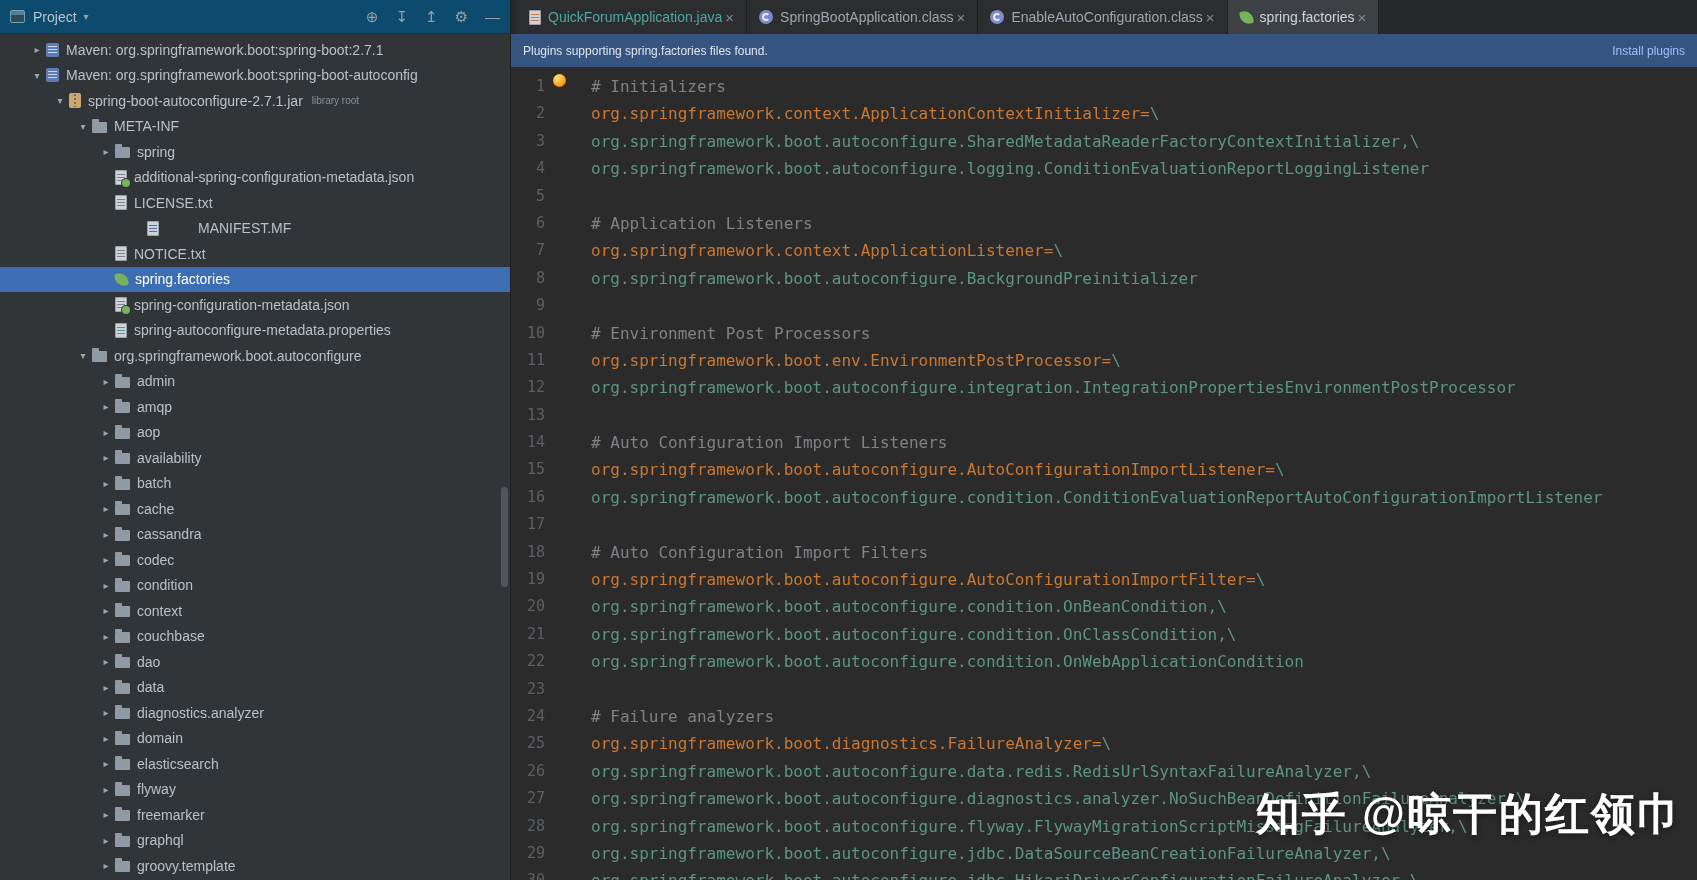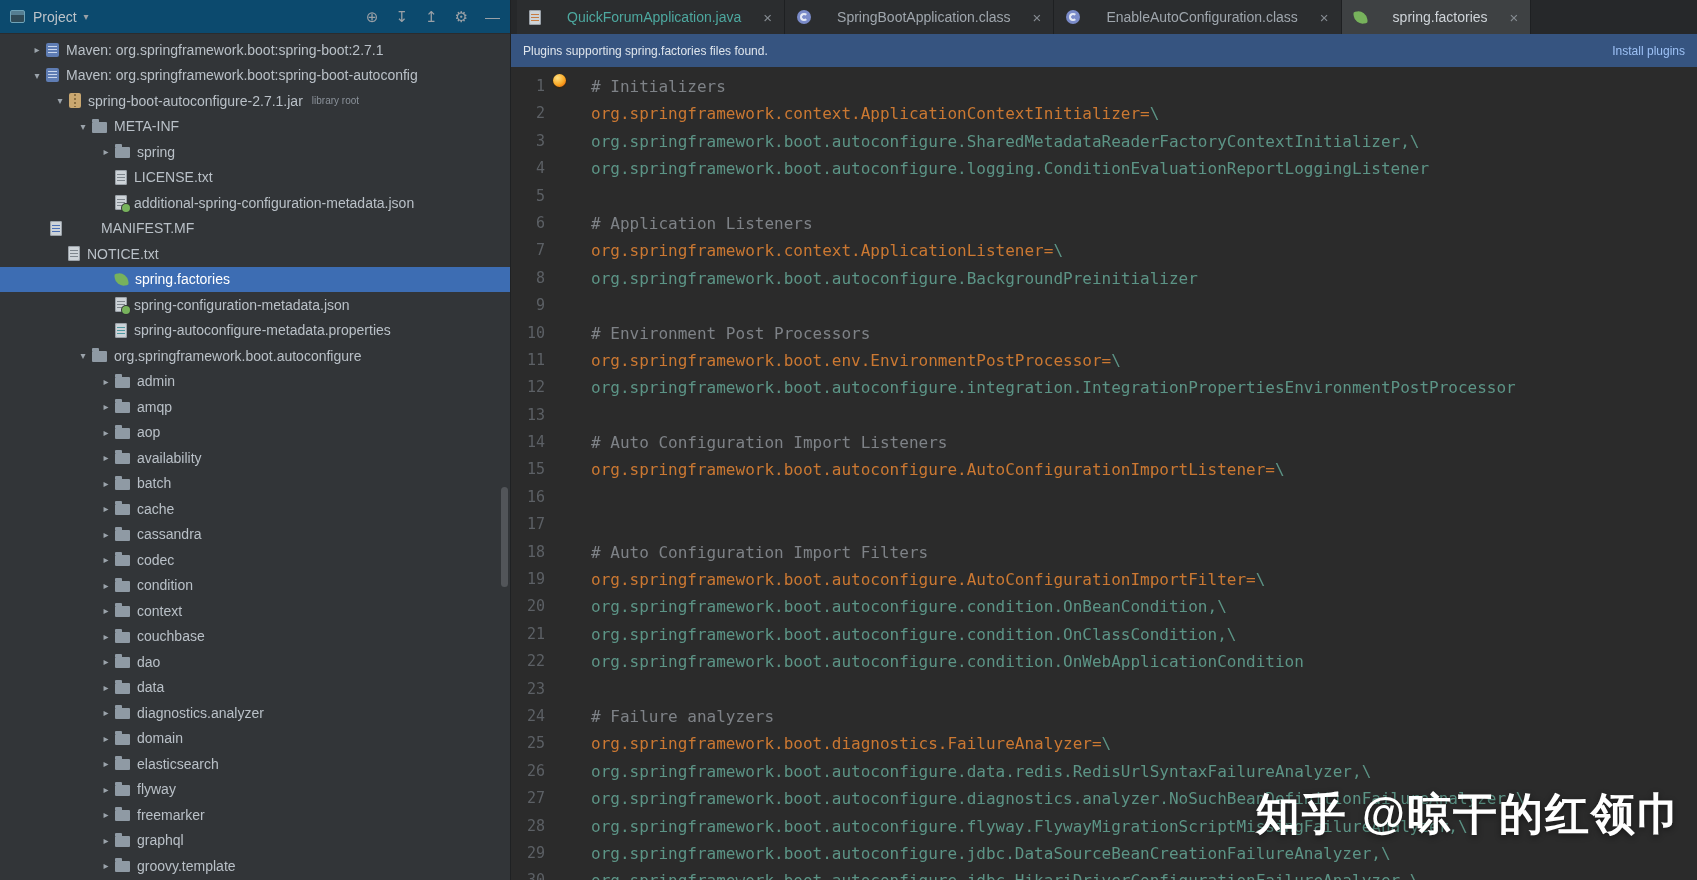--- a/index.html
+++ b/index.html
@@ -74,21 +74,21 @@
   .i-class::after { content:""; position:absolute; inset:3px; border-radius:50%; border:2px solid #E4E9F5; border-right-color:transparent; }
 
   
   .editor-area { flex:1; display:flex; flex-direction:column; min-width:0; }
 
   .tab-bar {
     height:34px; flex:none; background:#26282A;
     display:flex; align-items:stretch; padding-left:6px;
   }
   .tab {
-    display:flex; align-items:center; gap:19px; padding:0 12px;
+    display:flex; align-items:center; gap:0; padding:0 12px;
     font-size:14px; color:#9FA6AD; background:#2B2D2F;
     border-right:1px solid #1E2022; cursor:pointer; white-space:nowrap;
   }
   .tab.active { background:#3E4143; color:#CFD4D9; }
   .tab.lbl-green .label { color:#4DA89F; }
   .tab .close { color:#868C92; font-size:15px; margin-left:3px; line-height:1; }
 
   .banner {
     height:33px; flex:none; background:#365480;
     display:flex; align-items:center; padding:0 12px;
@@ -159,34 +159,34 @@
           <span class="ticon i-folder"></span>
           <span class="t-label">META-INF</span>
         </div>
         <div class="tree-row" style="padding-left: 97px;">
           <span class="arrow">▸</span>
           <span class="ticon i-folder"></span>
           <span class="t-label">spring</span>
         </div>
         <div class="tree-row" style="padding-left: 97px;">
           <span class="arrow"></span>
+          <span class="ticon i-json"></span>
+          <span class="t-label">additional-spring-configuration-metadata.json</span>
+        </div>
+        <div class="tree-row" style="padding-left: 97px;">
+          <span class="arrow"></span>
           <span class="ticon i-text"></span>
           <span class="t-label">LICENSE.txt</span>
         </div>
-        <div class="tree-row" style="padding-left: 97px;">
-          <span class="arrow"></span>
-          <span class="ticon i-json"></span>
-          <span class="t-label">additional-spring-configuration-metadata.json</span>
-        </div>
-        <div class="tree-row" style=" gap: 32px;">
+        <div class="tree-row" style="padding-left: 97px; gap: 32px;">
           <span class="arrow"></span>
           <span class="ticon i-manifest"></span>
           <span class="t-label">MANIFEST.MF</span>
         </div>
-        <div class="tree-row" style="padding-left: 50px;">
+        <div class="tree-row" style="padding-left: 97px;">
           <span class="arrow"></span>
           <span class="ticon i-text"></span>
           <span class="t-label">NOTICE.txt</span>
         </div>
         <div class="tree-row selected" style="padding-left: 97px;">
           <span class="arrow"></span>
           <span class="ticon i-spring"></span>
           <span class="t-label">spring.factories</span>
         </div>
         <div class="tree-row" style="padding-left: 97px;">
@@ -345,21 +345,21 @@
         <div class="code-line"><span class="ln">6</span><span class="code"><span class="seg c"># Application Listeners</span></span></div>
         <div class="code-line"><span class="ln">7</span><span class="code"><span class="seg k">org.springframework.context.ApplicationListener=</span><span class="seg v">\</span></span></div>
         <div class="code-line"><span class="ln">8</span><span class="code"><span class="seg v">org.springframework.boot.autoconfigure.BackgroundPreinitializer</span></span></div>
         <div class="code-line"><span class="ln">9</span><span class="code"></span></div>
         <div class="code-line"><span class="ln">10</span><span class="code"><span class="seg c"># Environment Post Processors</span></span></div>
         <div class="code-line"><span class="ln">11</span><span class="code"><span class="seg k">org.springframework.boot.env.EnvironmentPostProcessor=</span><span class="seg v">\</span></span></div>
         <div class="code-line"><span class="ln">12</span><span class="code"><span class="seg v">org.springframework.boot.autoconfigure.integration.IntegrationPropertiesEnvironmentPostProcessor</span></span></div>
         <div class="code-line"><span class="ln">13</span><span class="code"></span></div>
         <div class="code-line"><span class="ln">14</span><span class="code"><span class="seg c"># Auto Configuration Import Listeners</span></span></div>
         <div class="code-line"><span class="ln">15</span><span class="code"><span class="seg k">org.springframework.boot.autoconfigure.AutoConfigurationImportListener=</span><span class="seg v">\</span></span></div>
-        <div class="code-line"><span class="ln">16</span></div>
+        <div class="code-line"><span class="ln">16</span><span class="code"><span class="seg v">org.springframework.boot.autoconfigure.condition.ConditionEvaluationReportAutoConfigurationImportListener</span></span></div>
         <div class="code-line"><span class="ln">17</span><span class="code"></span></div>
         <div class="code-line"><span class="ln">18</span><span class="code"><span class="seg c"># Auto Configuration Import Filters</span></span></div>
         <div class="code-line"><span class="ln">19</span><span class="code"><span class="seg k">org.springframework.boot.autoconfigure.AutoConfigurationImportFilter=</span><span class="seg v">\</span></span></div>
         <div class="code-line"><span class="ln">20</span><span class="code"><span class="seg v">org.springframework.boot.autoconfigure.condition.OnBeanCondition,\</span></span></div>
         <div class="code-line"><span class="ln">21</span><span class="code"><span class="seg v">org.springframework.boot.autoconfigure.condition.OnClassCondition,\</span></span></div>
         <div class="code-line"><span class="ln">22</span><span class="code"><span class="seg v">org.springframework.boot.autoconfigure.condition.OnWebApplicationCondition</span></span></div>
         <div class="code-line"><span class="ln">23</span><span class="code"></span></div>
         <div class="code-line"><span class="ln">24</span><span class="code"><span class="seg c"># Failure analyzers</span></span></div>
         <div class="code-line"><span class="ln">25</span><span class="code"><span class="seg k">org.springframework.boot.diagnostics.FailureAnalyzer=</span><span class="seg v">\</span></span></div>
         <div class="code-line"><span class="ln">26</span><span class="code"><span class="seg v">org.springframework.boot.autoconfigure.data.redis.RedisUrlSyntaxFailureAnalyzer,\</span></span></div>

